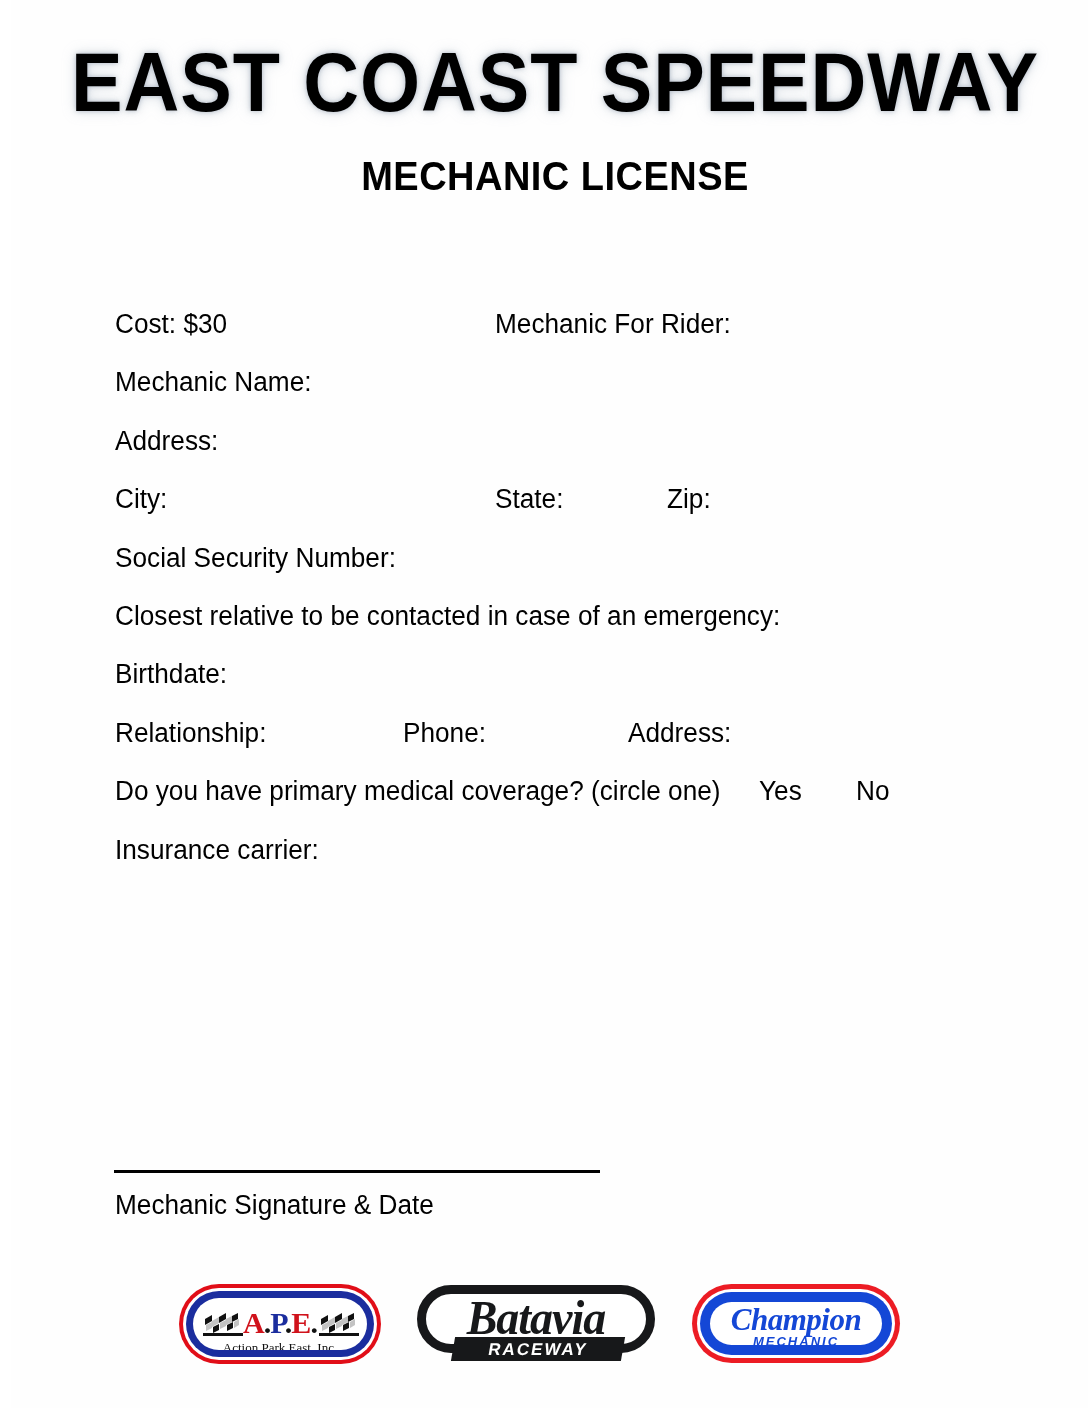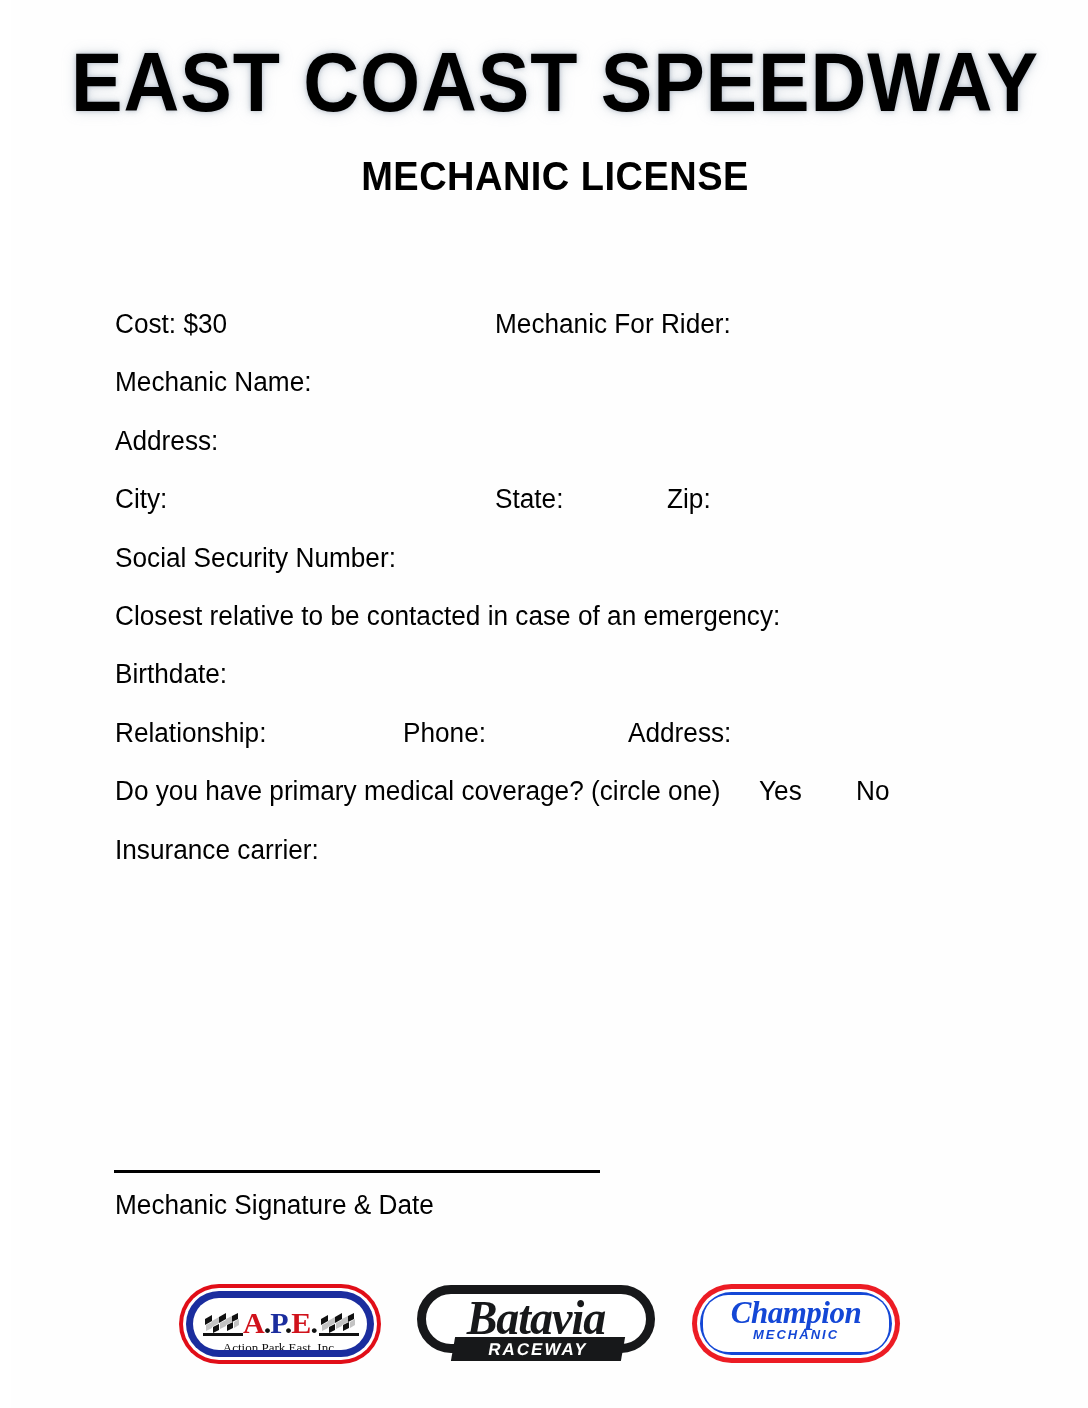--- a/index.html
+++ b/index.html
@@ -276,21 +276,21 @@
     border-radius: 35px;
     background: #ffffff;
     box-sizing: border-box;
     padding: 3px;
   }
   .ch-blue {
     width: 100%; height: 100%;
     border-radius: 32px;
     background: #1447d6;
     box-sizing: border-box;
-    padding: 3px;
+    padding: 10px;
   }
   .ch-inner {
     width: 100%; height: 100%;
     border-radius: 25px;
     background: #ffffff;
     position: relative;
     overflow: hidden;
   }
   .ch-word {
     position: absolute;

